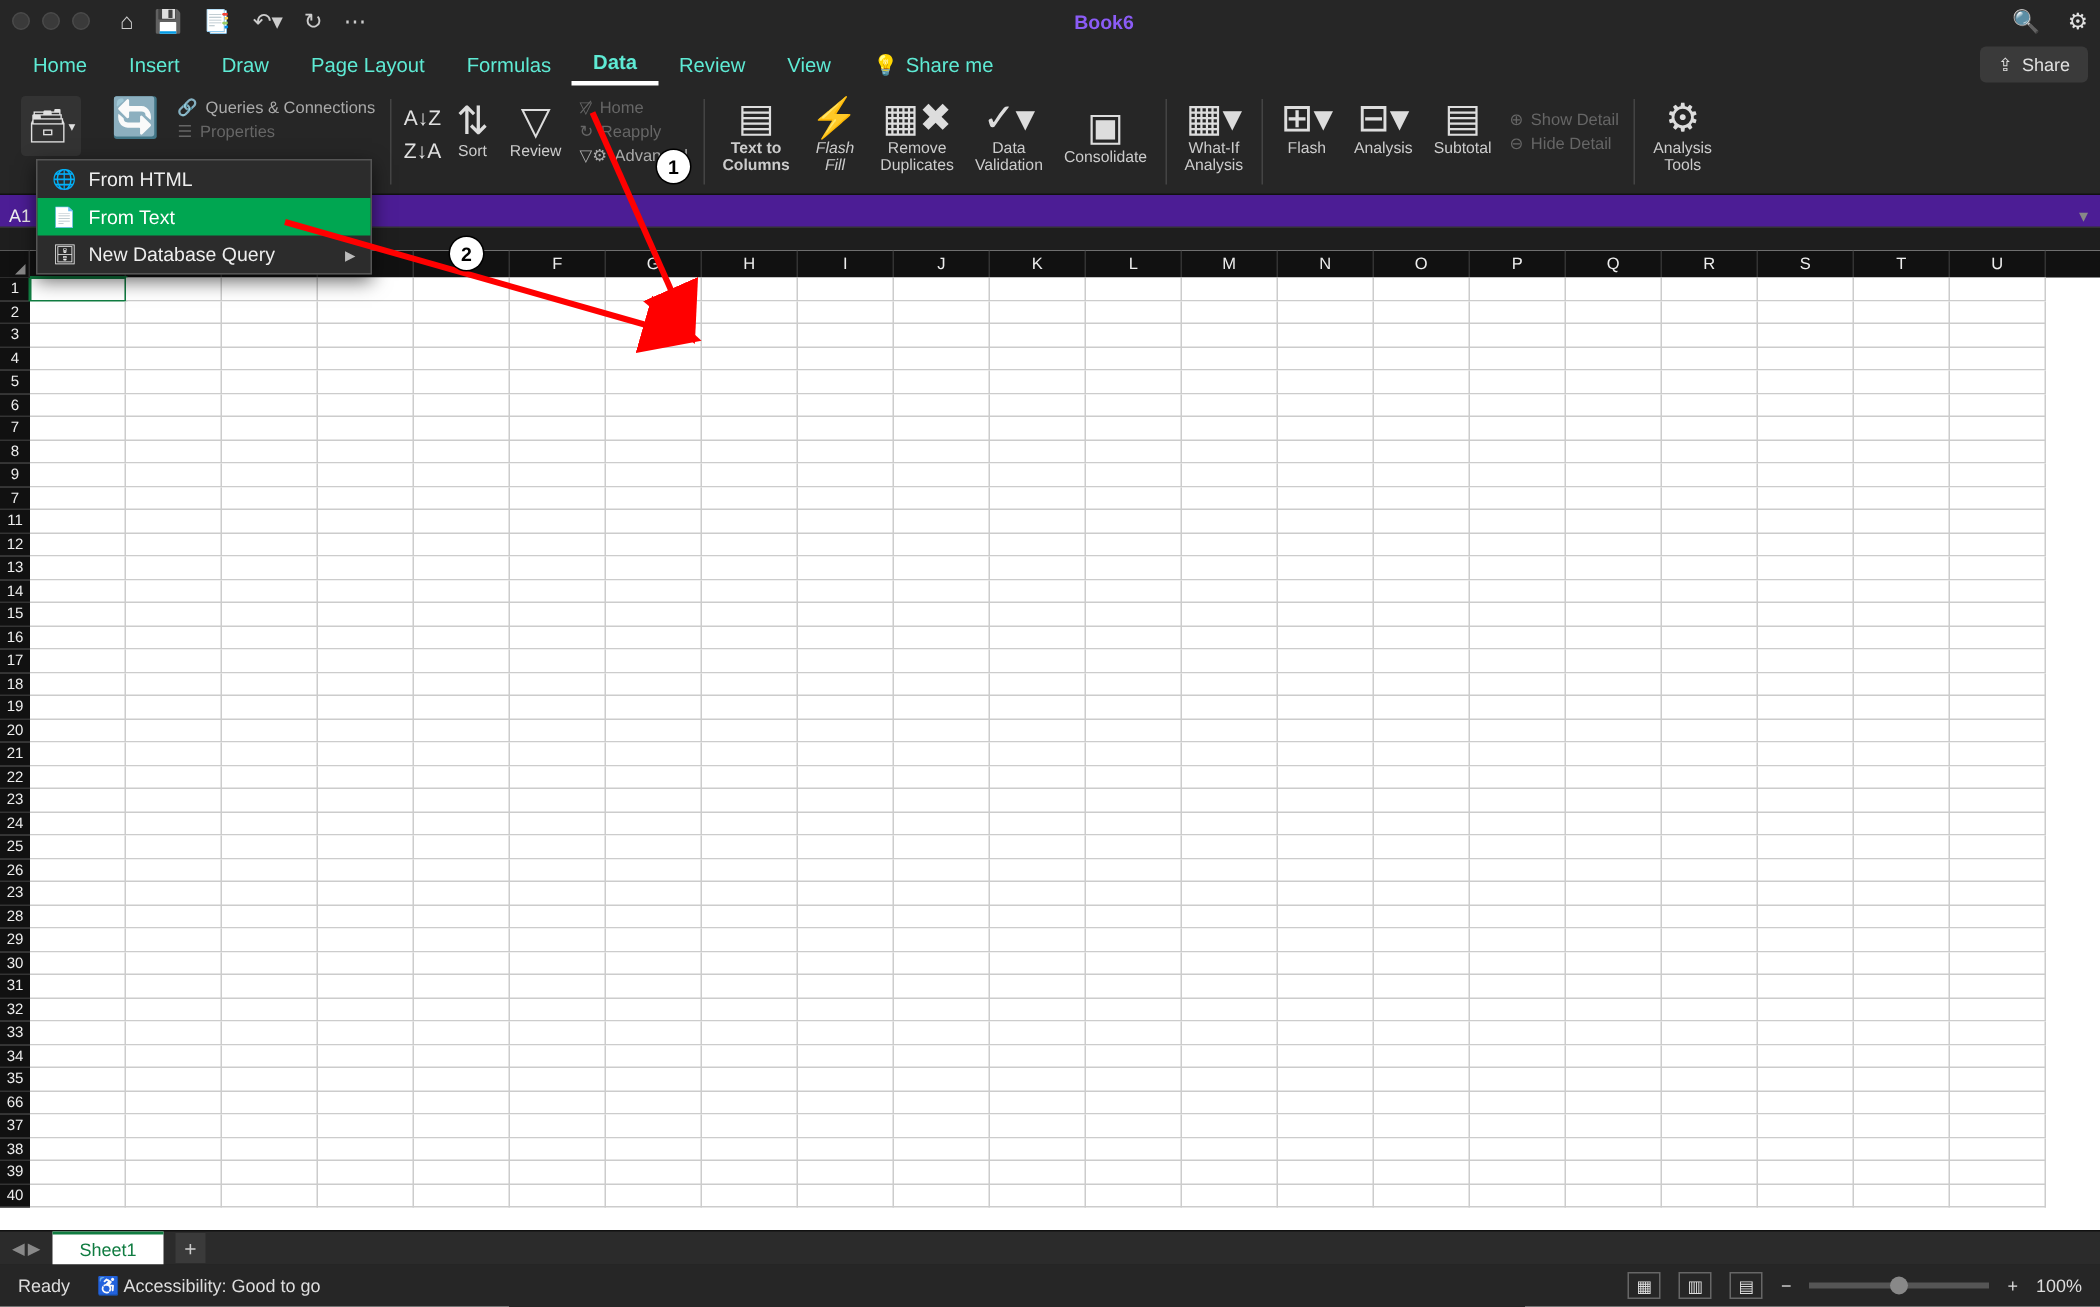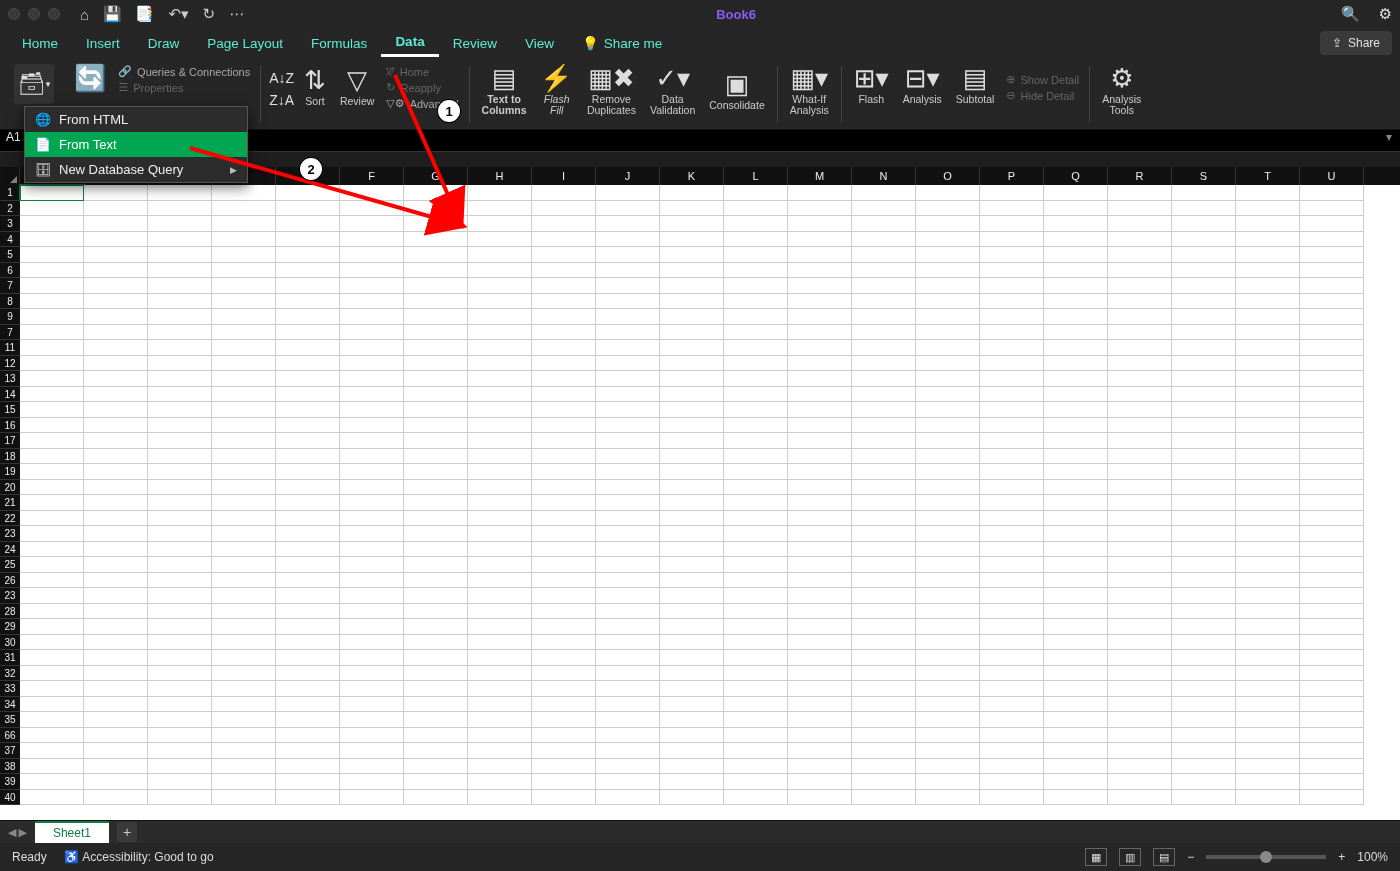--- a/index.html
+++ b/index.html
@@ -27,21 +27,21 @@
 .rbtn-large { display: flex; flex-direction: column; align-items: center; justify-content: flex-start; cursor: pointer; padding: 2px 4px; }
 .rbtn-large .icon { font-size: 26px; line-height: 28px; color: #ddd; }
 .rbtn-large .lbl { font-size: 10.5px; color: #ccc; text-align: center; margin-top: 2px; line-height: 11px; }
 .rbtn-row { display: flex; gap: 6px; align-items: center; }
 .rbtn-small { display: flex; align-items: center; gap: 5px; font-size: 11px; color: #aaa; cursor: pointer; padding: 1px 2px; }
 .rbtn-small.dim { color: #666; }
 .stack { display: flex; flex-direction: column; gap: 1px; }
 .getdata-btn { width: 40px; height: 40px; display: flex; align-items: center; justify-content: center; background: #333; border-radius: 3px; font-size: 22px; }
 
 
-.formulabar { height: 22px; background: #000000; display: flex; align-items: flex-start; border-bottom: 1px solid #333; }
+.formulabar { height: 22px; background: #4c1d95; display: flex; align-items: flex-end; border-bottom: 1px solid #333; }
 .namebox { width: 72px; padding: 0 6px; font-size: 12px; color: #eee; border-right: 1px solid #444; }
 .fbar-drop { margin-left: auto; padding: 0 8px; color: #888; }
 
 
 .dropdown { position: absolute; left: 24px; top: 106px; width: 224px; background: #2c2c2c; border: 1px solid #555; box-shadow: 0 4px 12px rgba(0,0,0,0.6); z-index: 50; }
 .dropdown-item { display: flex; align-items: center; gap: 8px; padding: 5px 10px; font-size: 13px; color: #eee; cursor: pointer; }
 .dropdown-item.selected { background: #00a651; color: #fff; }
 .dropdown-item .dicon { width: 16px; text-align: center; font-size: 13px; }
 .dropdown-item .arrow { margin-left: auto; font-size: 9px; color: #bbb; }
 

